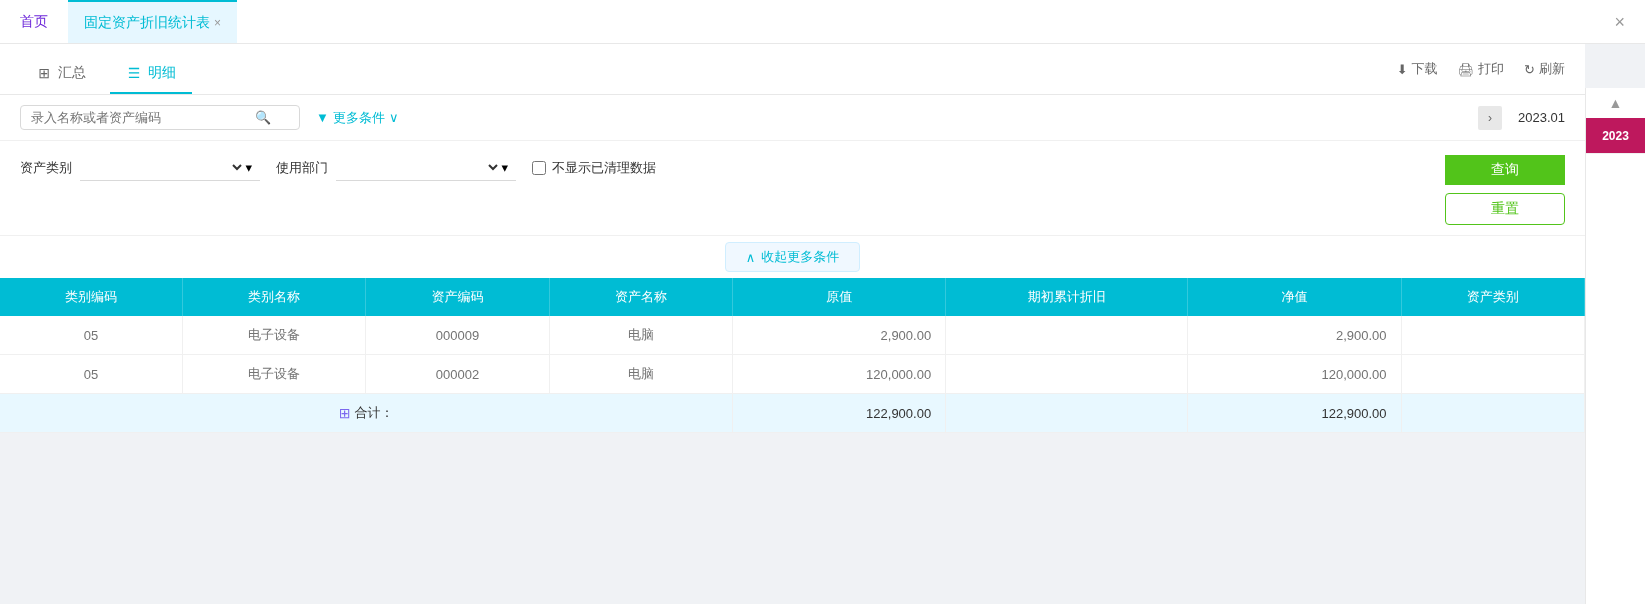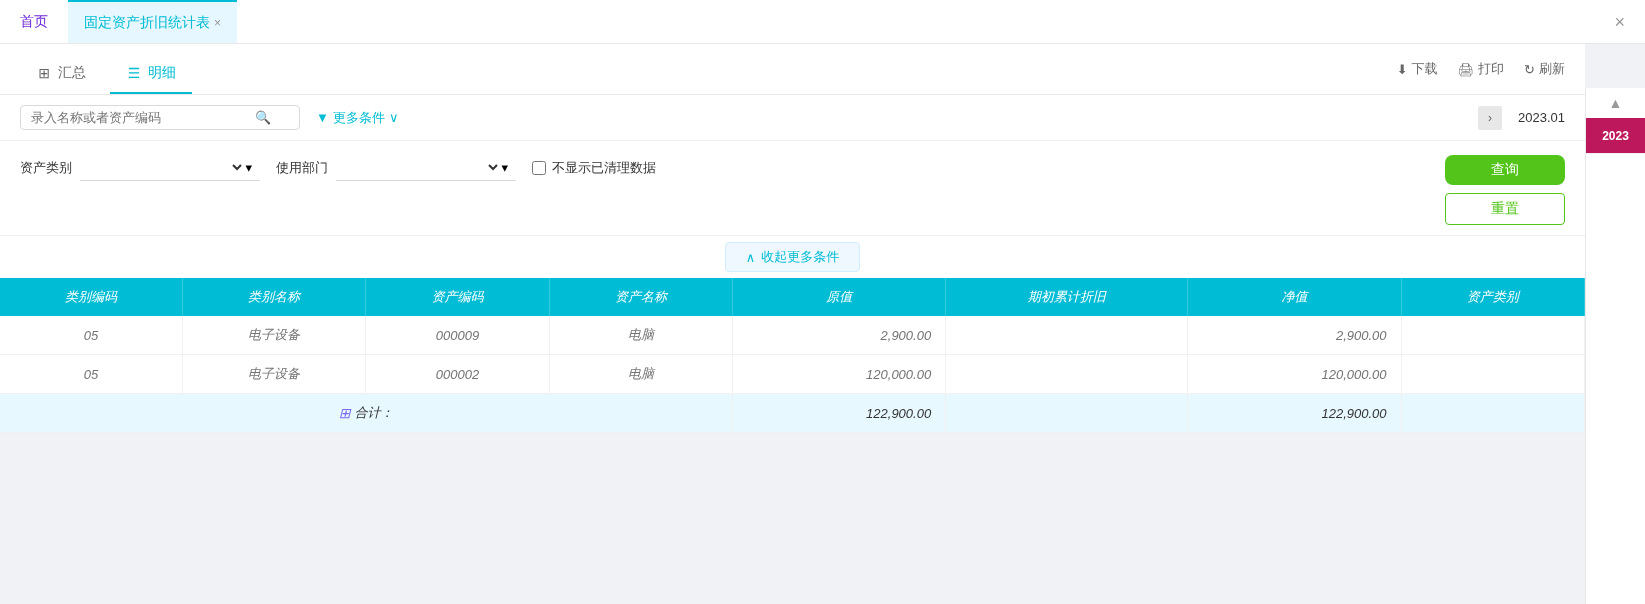--- a/index.html
+++ b/index.html
@@ -220,21 +220,21 @@
     .filter-buttons {
       display: flex;
       flex-direction: column;
       gap: 8px;
       margin-left: auto;
     }
     .btn-query {
       background: #52c41a;
       color: #fff;
       border: none;
-      border-radius: 8px;
+      border-radius: 0;
       padding: 6px 40px;
       font-size: 14px;
       cursor: pointer;
       min-width: 120px;
     }
     .btn-reset {
       background: #fff;
       color: #52c41a;
       border: 1px solid #52c41a;
       border-radius: 4px;
@@ -306,21 +306,20 @@
 
     
     .table-wrapper {
       flex: 1;
       overflow: auto;
       margin: 0 0;
     }
     table {
       width: 100%;
       border-collapse: collapse;
-      font-style: italic;
     }
     thead tr {
       background: #00bcd4;
       color: #fff;
     }
     thead th {
       padding: 10px 14px;
       font-size: 13px;
       font-weight: normal;
       text-align: center;

